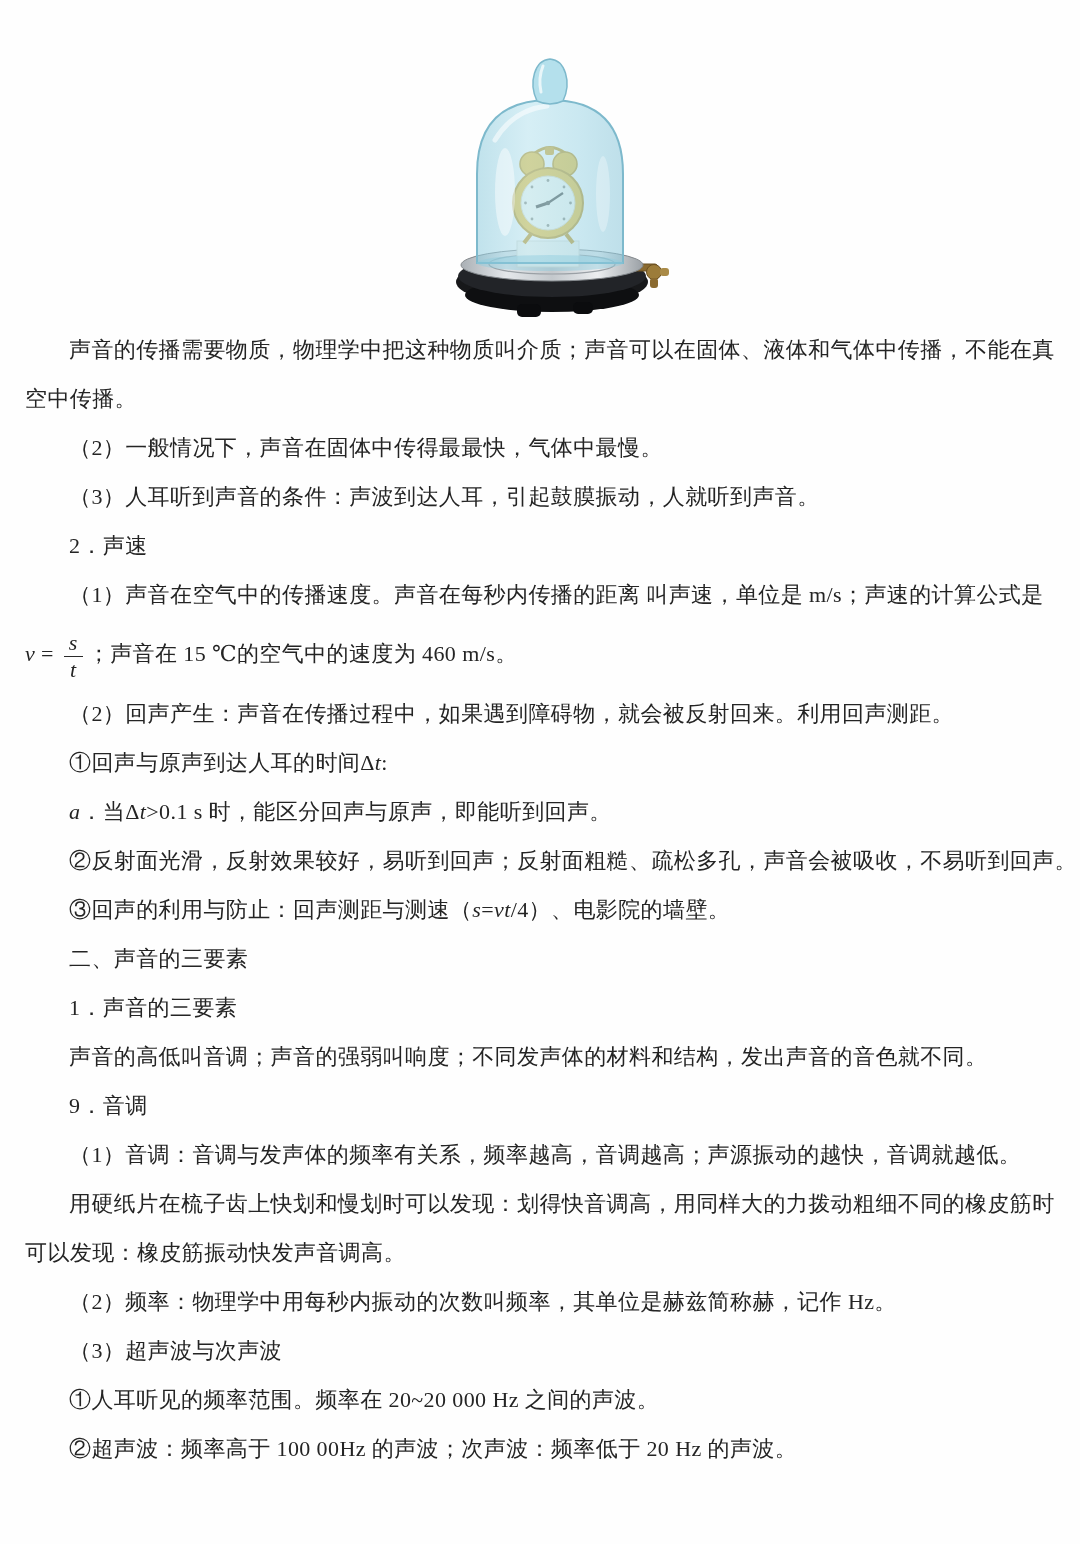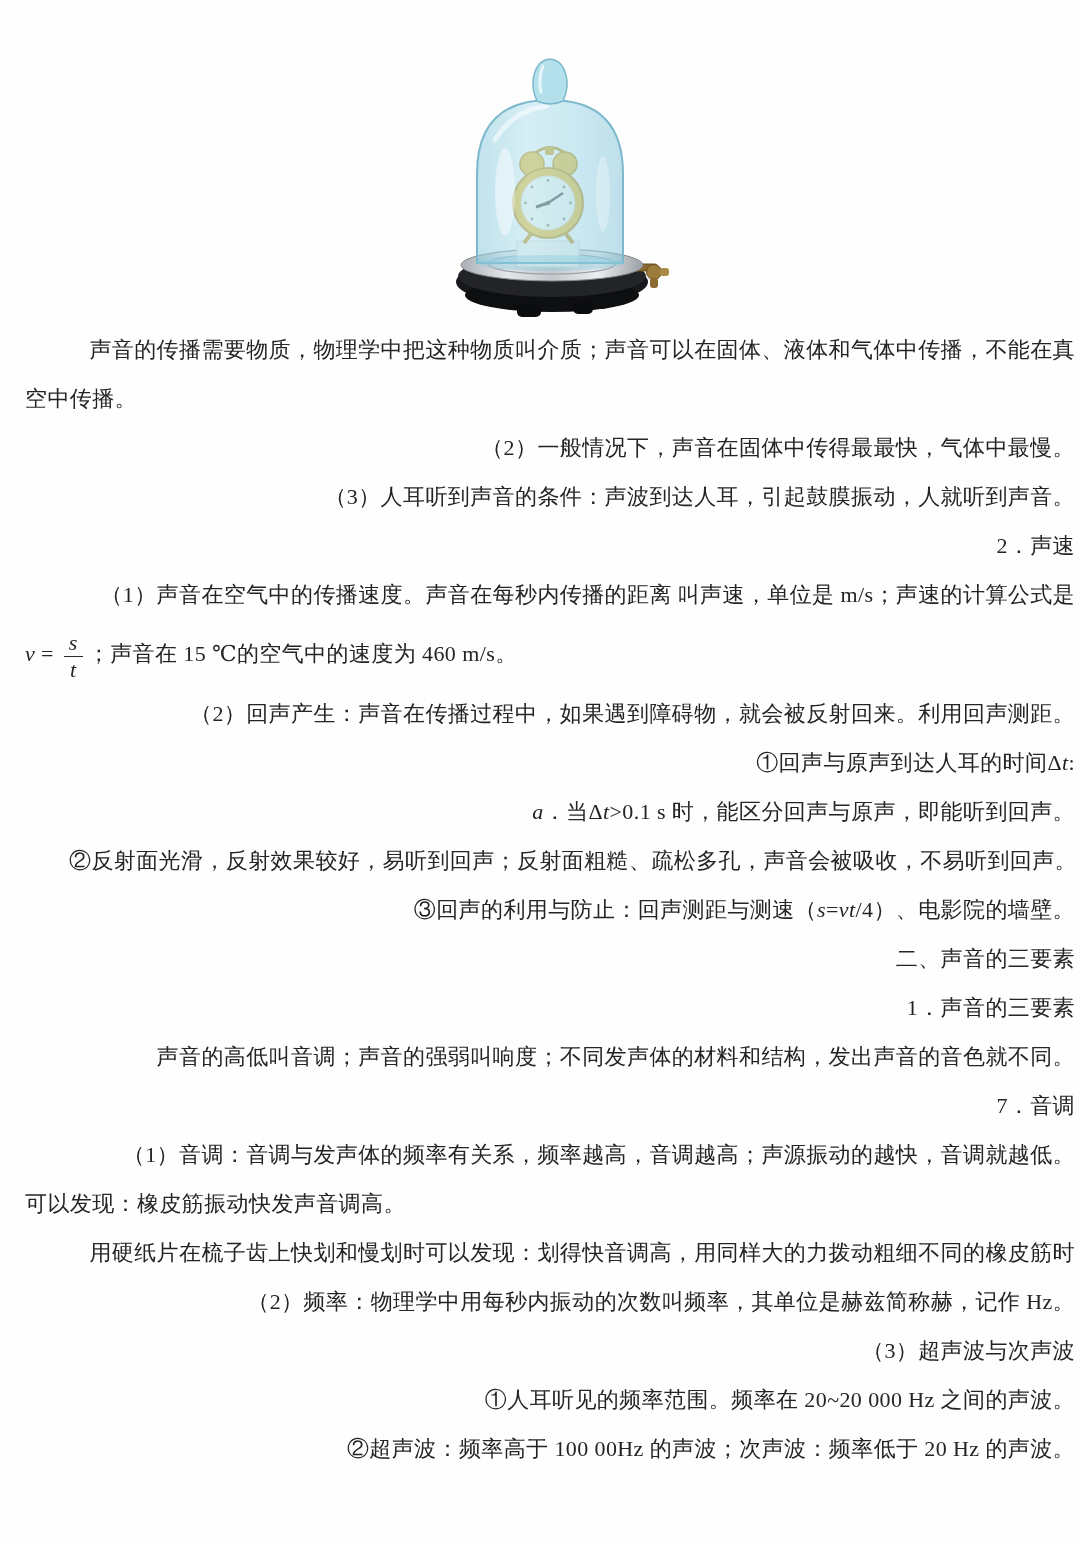--- a/index.html
+++ b/index.html
@@ -14,21 +14,21 @@
   .figure{
     position:absolute;top:52px;left:455px;width:220px;height:272px;
   }
   .doc{
     position:absolute;top:325px;left:25px;width:1050px;
     font-size:22px;letter-spacing:0.4px;
   }
   .ln{
     line-height:49px;height:49px;white-space:nowrap;
   }
-  .ind{padding-left:44px;text-align:right;}
+  .ind{padding-left:44px;}
   .bold{font-weight:normal;}
   .it{font-style:italic;}
   .fm{height:70px;line-height:70px;}
   .frac{
     display:inline-block;vertical-align:middle;text-align:center;
     margin:0 5px 0 4px;line-height:normal;
   }
   .frac .num{
     display:block;font-style:italic;line-height:25px;
     padding:0 5px 1px;border-bottom:1.6px solid #2a2a2a;
@@ -134,22 +134,22 @@
     <div class="ln ind"><span class="it">a</span><span>．当Δ</span><span class="it">t</span><span>&gt;0.1 s 时，能区分回声与原声，即能听到回声。</span></div>
 
 
     <div class="ln ind">②反射面光滑，反射效果较好，易听到回声；反射面粗糙、疏松多孔，声音会被吸收，不易听到回声。</div>
 
     <div class="ln ind"><span>③回声的利用与防止：回声测距与测速（</span><span class="it">s</span><span>=</span><span class="it">vt</span><span>/4）、电影院的墙壁。</span></div>
 
     <div class="ln ind bold">二、声音的三要素</div>
     <div class="ln ind">1．声音的三要素</div>
     <div class="ln ind">声音的高低叫音调；声音的强弱叫响度；不同发声体的材料和结构，发出声音的音色就不同。</div>
-    <div class="ln ind">7．音调</div>
+    <div class="ln ind">9．音调</div>
     <div class="ln ind">（1）音调：音调与发声体的频率有关系，频率越高，音调越高；声源振动的越快，音调就越低。</div>
+    <div class="ln ind">用硬纸片在梳子齿上快划和慢划时可以发现：划得快音调高，用同样大的力拨动粗细不同的橡皮筋时</div>
     <div class="ln">可以发现：橡皮筋振动快发声音调高。</div>
-    <div class="ln ind">用硬纸片在梳子齿上快划和慢划时可以发现：划得快音调高，用同样大的力拨动粗细不同的橡皮筋时</div>
     <div class="ln ind">（2）频率：物理学中用每秒内振动的次数叫频率，其单位是赫兹简称赫，记作 Hz。</div>
     <div class="ln ind">（3）超声波与次声波</div>
     <div class="ln ind">①人耳听见的频率范围。频率在 20~20 000 Hz 之间的声波。</div>
     <div class="ln ind">②超声波：频率高于 100 00Hz 的声波；次声波：频率低于 20 Hz 的声波。</div>
   </div>
 </div>
 
 </body></html>

